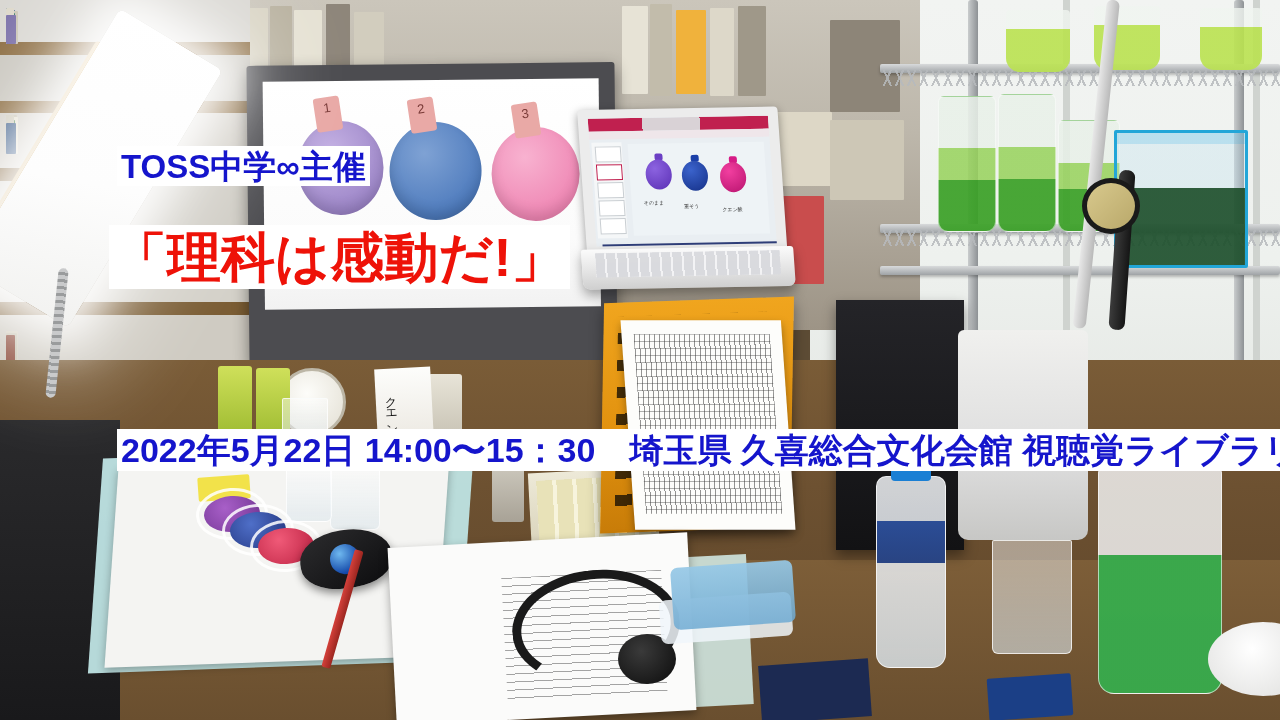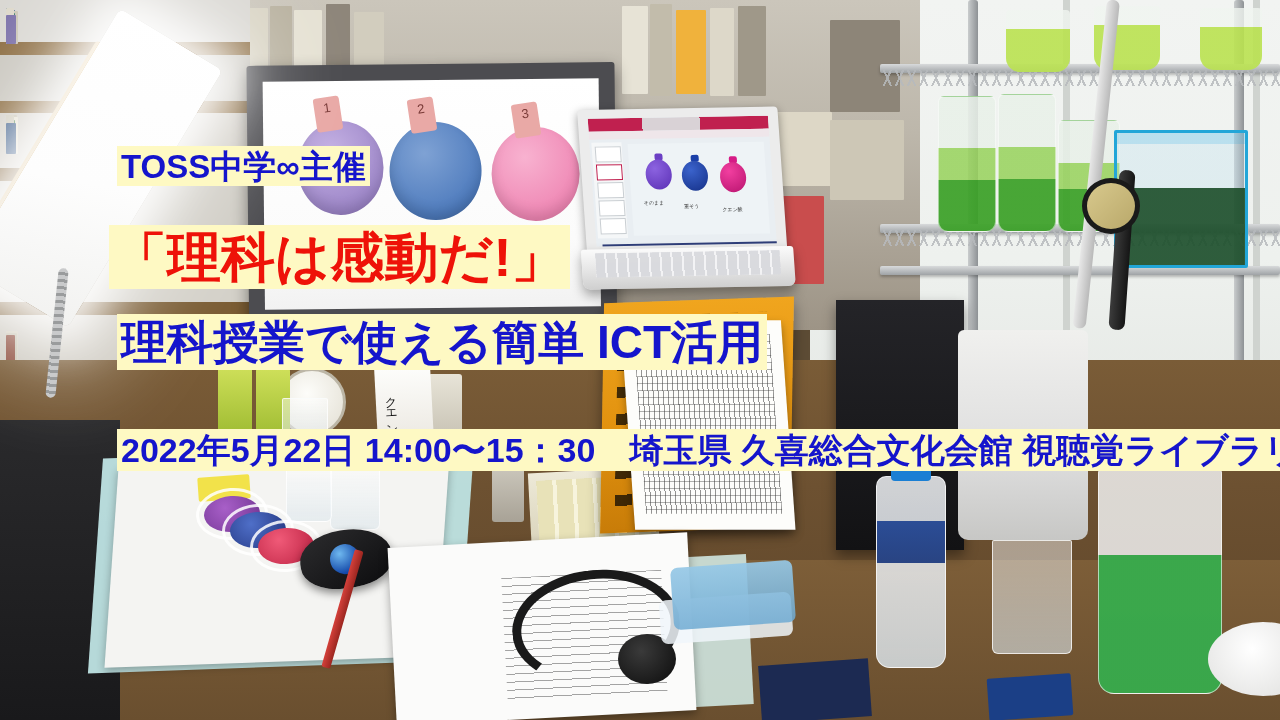--- a/index.html
+++ b/index.html
@@ -218,21 +218,21 @@
     transform:rotate(31deg);border-radius:6px;
     box-shadow:0 0 44px 16px rgba(255,255,255,.9),0 0 90px 40px rgba(255,255,255,.55);}
   #led-edge{position:absolute;left:-14px;top:6px;width:18px;height:292px;
     background:linear-gradient(180deg,#dcb97a,#c4a263);transform:rotate(31deg);
     border-radius:4px;}
   #led-neck{position:absolute;left:18px;top:250px;width:10px;height:130px;
     background:repeating-linear-gradient(180deg,#c9cacb 0 4px,#9a9c9d 4px 7px);
     border-radius:6px;transform:rotate(6deg);}
 
   
-  .band{position:absolute;background:#fef9c3;white-space:nowrap;
+  .band{position:absolute;background:#ffffff;white-space:nowrap;
     display:flex;align-items:center;padding:4px 4px;box-sizing:border-box;}
   .band span{line-height:1;}
   #band1{left:117px;top:146px;height:40px;}
   #band1 span{color:#1515cc;font-size:33px;font-weight:700;letter-spacing:0px;}
   #band2{left:109px;top:225px;height:64px;}
   #band2 span{color:#ee1208;font-size:54px;font-weight:700;}
   #band3{left:117px;top:314px;height:56px;}
   #band3 span{color:#1515cc;font-size:46px;font-weight:700;}
   #band4{left:117px;top:429px;height:42px;}
   #band4 span{color:#1515cc;font-size:34px;font-weight:700;}
@@ -461,20 +461,17 @@
     <div id="led-panel"></div>
     <div id="led-neck"></div>
   </div>
 
   <div class="band" id="band1">
     <span>TOSS中学∞主催</span>
   </div>
   <div class="band" id="band2">
     <span>「理科は感動だ!」</span>
   </div>
-  <div class="band" id="band3">
-    <span>理科授業で使える簡単 ICT活用</span>
-  </div>
   <div class="band" id="band4">
     <span>2022年5月22日 14:00〜15：30　埼玉県 久喜総合文化会館 視聴覚ライブラリー</span>
   </div>
 
 </div>
 
 </body></html>

